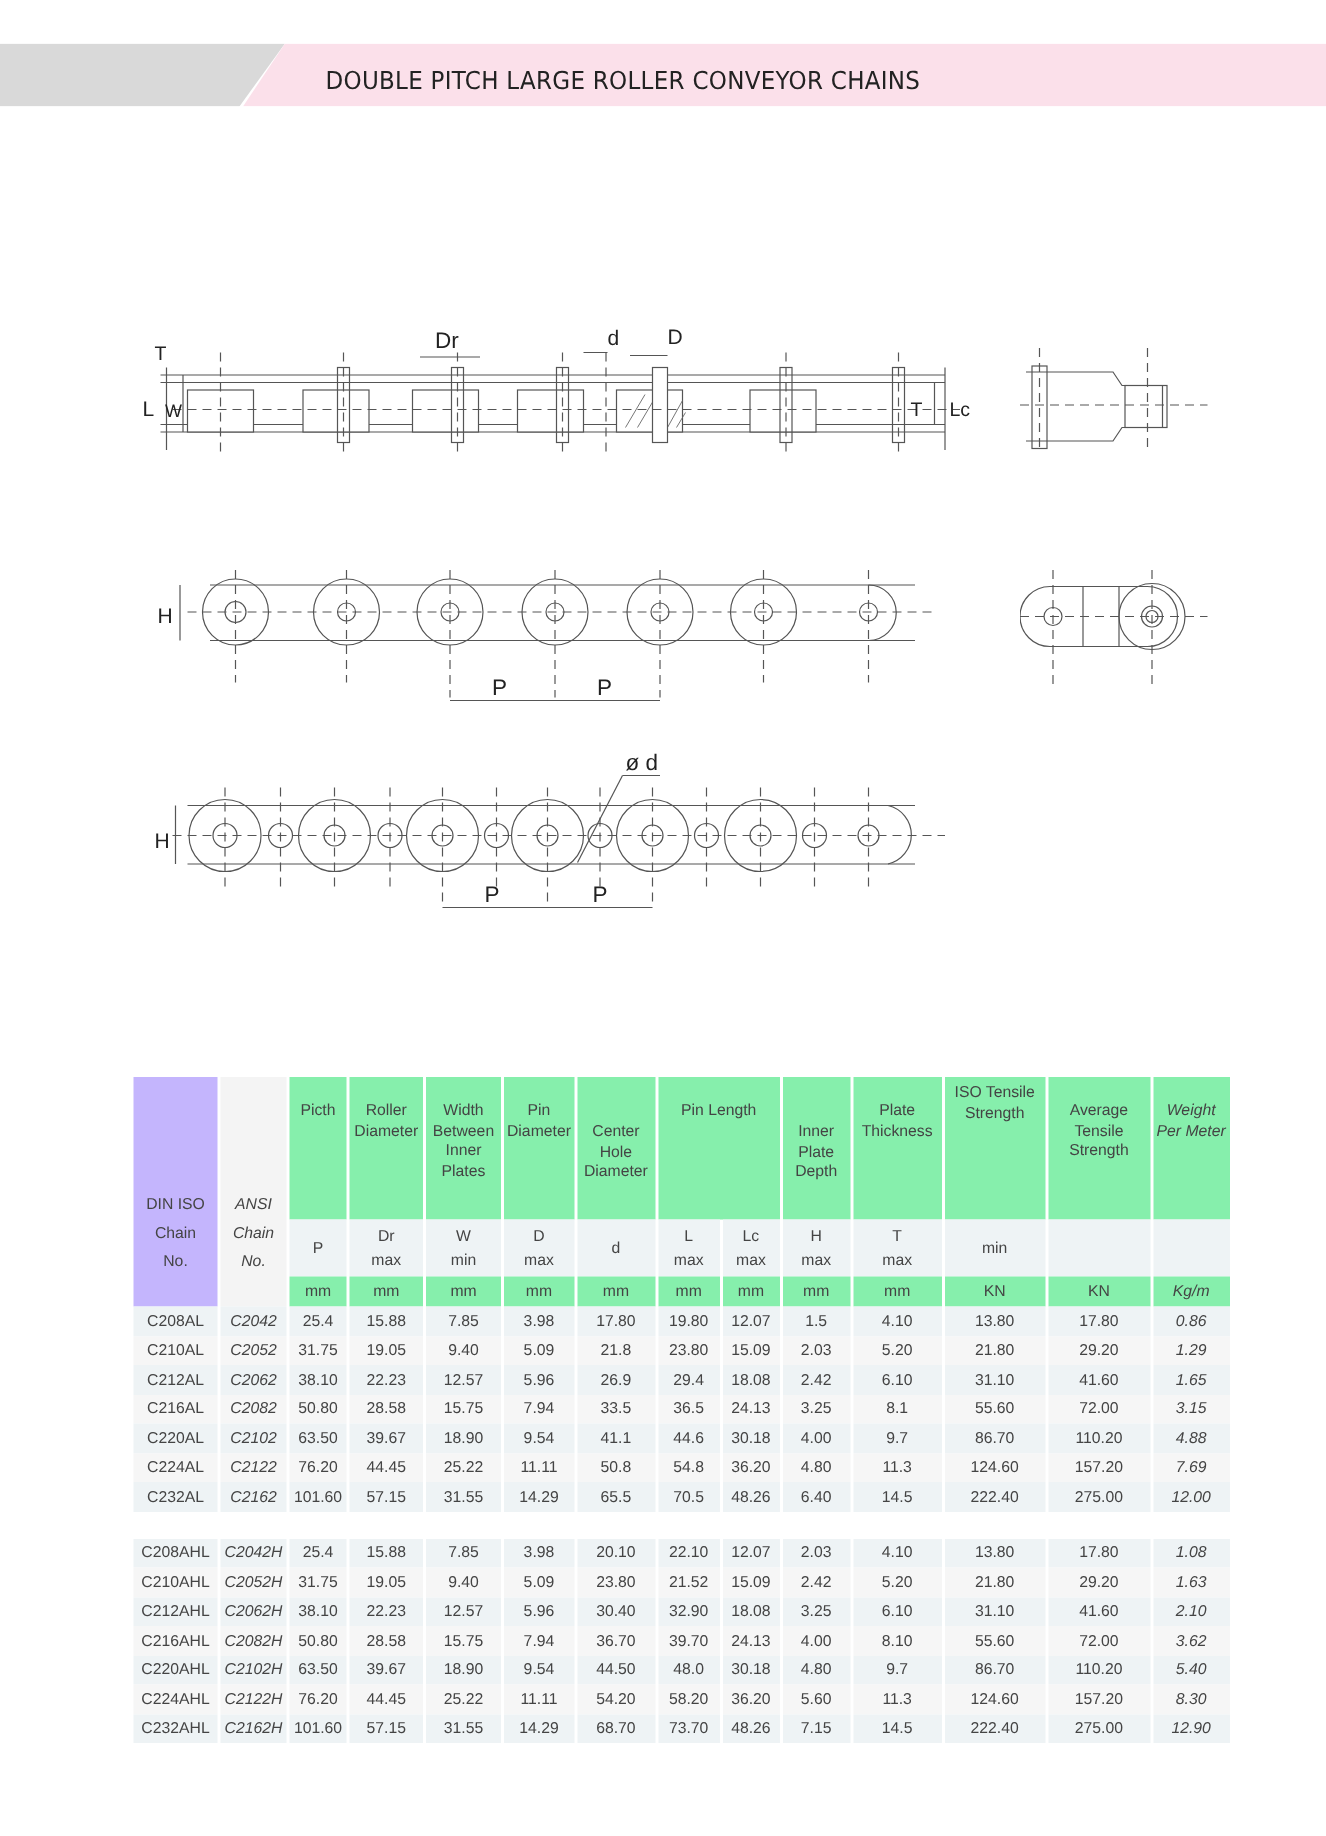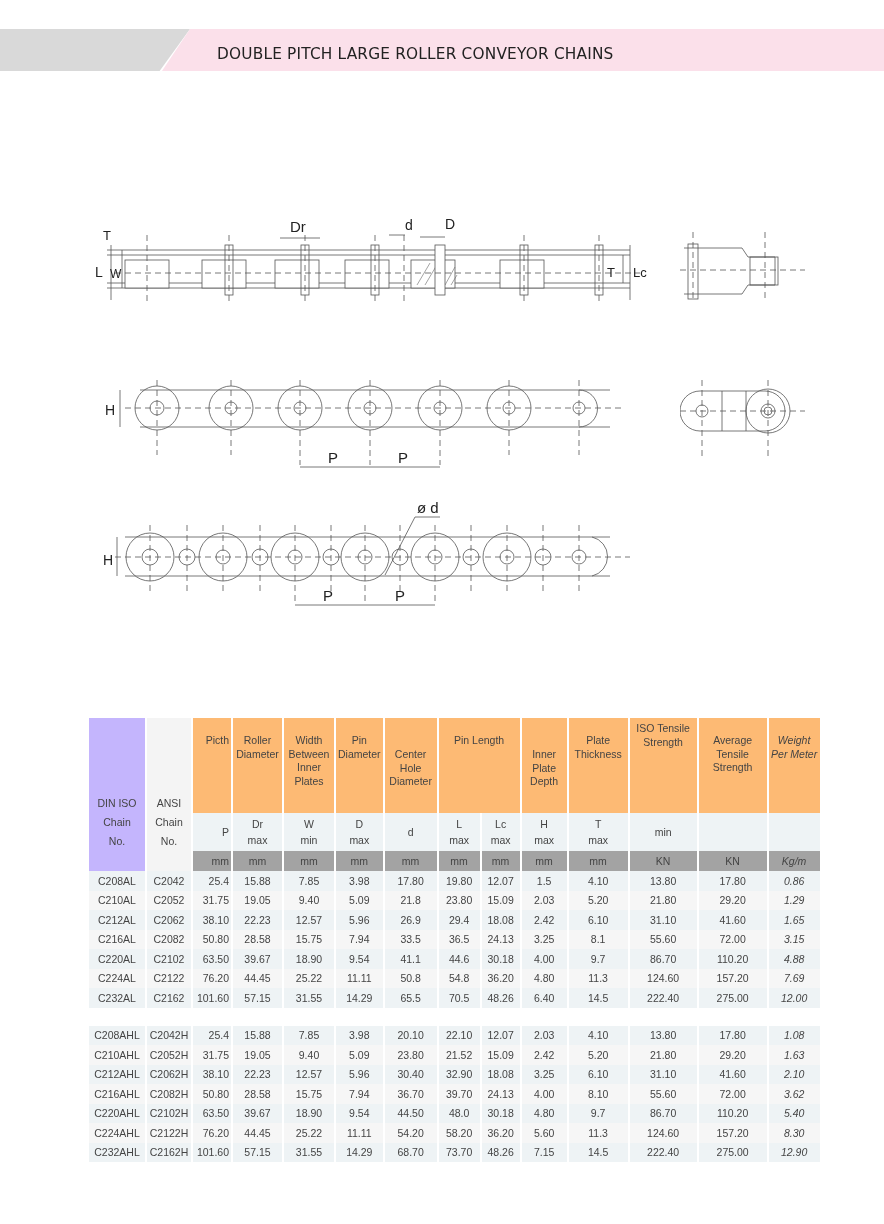--- a/index.html
+++ b/index.html
@@ -7,28 +7,28 @@
   .banner { position:absolute; left:0; top:29px; width:717px; height:42px; }
   .banner-gray { position:absolute; left:0; top:0; width:190px; height:42px; background:#d9d9d9; clip-path:polygon(0 0, 100% 0, 84% 100%, 0 100%); }
   .banner-pink { position:absolute; left:162px; top:0; width:722px; height:42px; background:#fbe0ea; clip-path:polygon(28px 0, 100% 0, 100% 100%, 0 100%); }
   .banner-title { position:absolute; left:217px; top:15px; font-family:"DejaVu Sans", sans-serif; font-size:16.5px; letter-spacing:0.2px; color:#222; transform:scaleX(0.93); transform-origin:left center; white-space:nowrap; }
   .drawing { position:absolute; }
   .drawing svg { display:block; }
   .drawing text { font-family:"Liberation Sans", sans-serif; fill:#222; }
   .tbl { position:absolute; left:87px; top:718px; }
   table { border-collapse:separate; border-spacing:2px 0; font-size:10.5px; color:#444; }
   th, td { text-align:center; padding:0 2px; font-weight:normal; }
-  .h-top td { background:#fdba74; vertical-align:top; line-height:13.5px; padding-top:4px; height:65px; }
+  .h-top td { background:#86efac; vertical-align:top; line-height:13.5px; padding-top:4px; height:65px; }
   .h-sym td { background:#eef3f5; height:38px; line-height:16px; }
-  .h-unit td { background:#a3a3a3; height:20px; }
+  .h-unit td { background:#86efac; height:20px; }
   tr.d td { height:19.5px; }
   tr.d.odd td { background:#eef3f5; }
   tr.d.even td { background:#f6f6f6; }
   tr.gap td { height:18px; background:#fff; }
-  .c0 { width:52px; } .c1 { width:40px; } .c2 { width:34px;text-align:right; } .c3 { width:45px; }
+  .c0 { width:52px; } .c1 { width:40px;font-style:italic; } .c2 { width:34px; } .c3 { width:45px; }
   .c4 { width:46px; } .c5 { width:42px; } .c6 { width:48px; } .c7 { width:37px; }
   .c8 { width:34px; } .c9 { width:41px; } .c10 { width:55px; } .c11 { width:63px; }
   .c12 { width:64px; } .c13 { width:47px;font-style:italic; }
 </style>
 </head>
 <body>
 
 <div class="banner">
   <div class="banner-gray"></div>
   <div class="banner-pink"></div>

